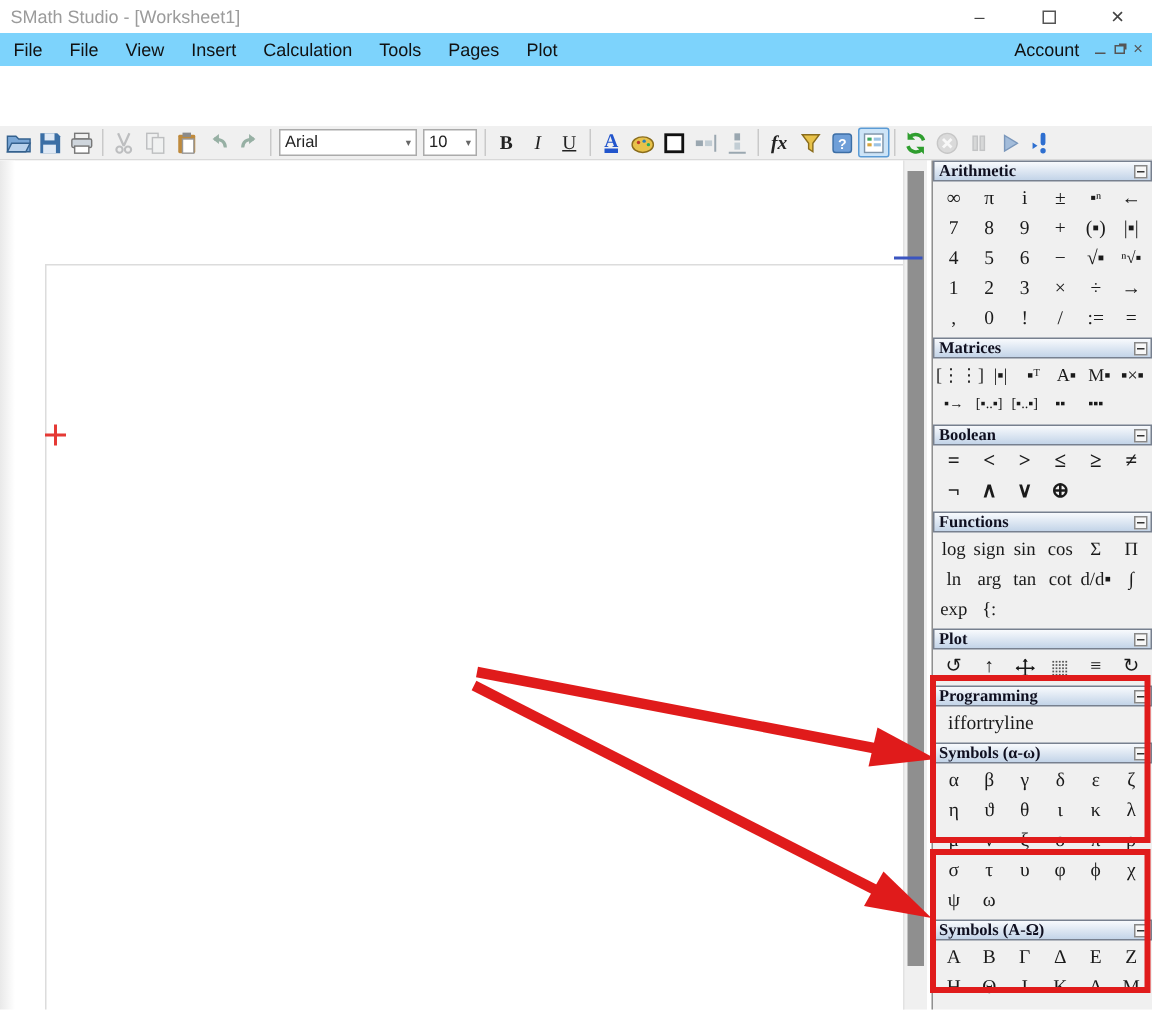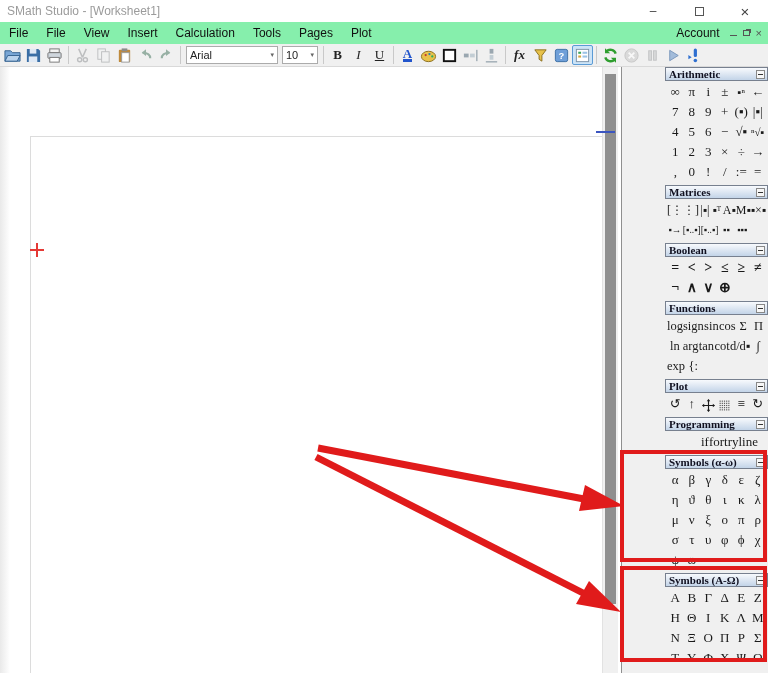--- a/index.html
+++ b/index.html
@@ -8,31 +8,31 @@
   #app { position:relative; width:768px; height:673px; background:#fff; }
 
   
   .titlebar { height:22px; background:#ffffff; display:flex; align-items:center;justify-content:center; }
   .title-text { color:#9b9b9b; font-size:12px; padding-left:7px; flex:1; white-space:nowrap; }
   .winbtn { width:46px; height:22px; display:flex; align-items:center; justify-content:center; color:#444; font-size:12px; cursor:default; }
   .winbtn .maxbox { width:9px; height:9px; border:1px solid #555; display:block; }
   .winbtn.close { font-size:15px; }
 
   
-  .menubar { height:22px; background:#86efac; display:flex; align-items:center; font-size:12px; }
+  .menubar { height:22px; background:#7dd3fc; display:flex; align-items:center; font-size:12px; }
   .menu-item { padding:3px 9px; color:#111; cursor:default; }
   .menu-spacer { flex:1; }
   .account { color:#111; padding:0 10px 0 0; }
   .mdi-ctrls { display:flex; align-items:center; gap:6px; padding-right:6px; color:#555; }
   .mdi-min { width:7px; height:1px; background:#555; display:block; margin-top:5px; }
   .mdi-restore { width:7px; height:6px; border:1px solid #555; display:block; box-shadow:2px -2px 0 -1px #555; }
   .mdi-close { font-size:11px; line-height:10px; }
 
   
-  .toolbar { height:23px; background:#f0f0f0; border-bottom:1px solid #d9d9d9; display:flex; align-items:center; padding-left:2px; }
+  .toolbar { height:23px; background:#f0f0f0; border-bottom:1px solid #d9d9d9; display:flex; align-items:center; padding-left:2px;margin-top:40px; }
   .tb-group { display:flex; align-items:center; }
   .tb-sep { width:1px; height:18px; background:#c9c9c9; margin:0 3px; }
   .tb-btn { width:21px; height:20px; display:flex; align-items:center; justify-content:center; border:1px solid transparent; border-radius:2px; }
   .tb-btn svg { width:17px; height:17px; display:block; }
   .tb-btn.disabled { opacity:.55; filter:grayscale(.8); }
   .tb-btn.active { background:#cde4f7; border-color:#5b9bd5; }
   .tb-text { font-family:"Liberation Serif", serif; font-size:13px; color:#222; }
   .tb-text.b { font-weight:bold; }
   .tb-text.i { font-style:italic; }
   .tb-text.u { text-decoration:underline; }
@@ -53,35 +53,35 @@
   .cross-h { position:absolute; left:30px; top:182px; width:14px; height:2px; background:#e53935; }
   .cross-v { position:absolute; left:36px; top:176px; width:2px; height:14px; background:#e53935; }
 
   .vscroll { position:relative; width:16px; background:#f0f0f0; border-left:1px solid #e2e2e2; }
   .vthumb { position:absolute; left:2px; right:2px; top:7px; height:530px; background:#8f8f8f; }
   .page-mark { position:absolute; left:596px; top:64px; width:19px; height:2px; background:#3b55c0; z-index:5; }
   .side-gap { width:3px; background:#fff; }
 
   
   .sidebar { width:147px; background:#f0f0f0; border-left:1px solid #8f8f8f; padding-top:0; }
-  .panel { margin-bottom:2px;padding-left:43px; }
+  .panel { margin-bottom:2px; }
   .phead { height:14px; border:1px solid #77808f; background:linear-gradient(#f8fafd,#c3d4e8); display:flex; align-items:center; padding:0 2px 0 3px; }
   .phead .ptitle { flex:1; font-family:"Liberation Serif", serif; font-weight:bold; font-size:11px; color:#101020; white-space:nowrap; }
   .pcollapse { width:9px; height:9px; border:1px solid #888; background:#f7f7f7; display:flex; align-items:center; justify-content:center; }
   .pcollapse i { display:block; width:5px; height:1px; background:#333; }
   .pbody { padding:1px 2px; }
   .prow { display:grid; grid-template-columns:repeat(6,1fr); align-items:center; height:20px; }
   .pcell { font-family:"Liberation Serif", serif; font-size:13px; color:#1a1a1a; text-align:center; line-height:20px; white-space:nowrap; }
   .pcell svg { width:13px; height:13px; vertical-align:middle; }
   .panel-functions .pcell { font-size:12.5px; }
   .panel-matrices .prow:nth-child(2) .pcell { font-size:9.5px; }
   .panel-matrices .prow:nth-child(1) .pcell { font-size:12px; }
   .panel-arithmetic .prow:nth-child(3) .pcell:nth-child(6),
   .panel-arithmetic .prow:nth-child(1) .pcell:nth-child(5) { font-size:11px; }
-  .panel-programming .prow { display:flex; justify-content:flex-end; padding:0 8px; }
+  .panel-programming .prow { display:flex; justify-content:flex-start; padding:0 8px; }
   .panel-boolean .pcell { font-size:14px; font-weight:bold; }
   .panel-symbols-lower .prow, .panel-symbols-upper .prow { height:20px; }
 
   
   .overlay { position:absolute; inset:0; pointer-events:none; z-index:40; }
 </style>
 </head>
 <body>
 
 <div id="app">

